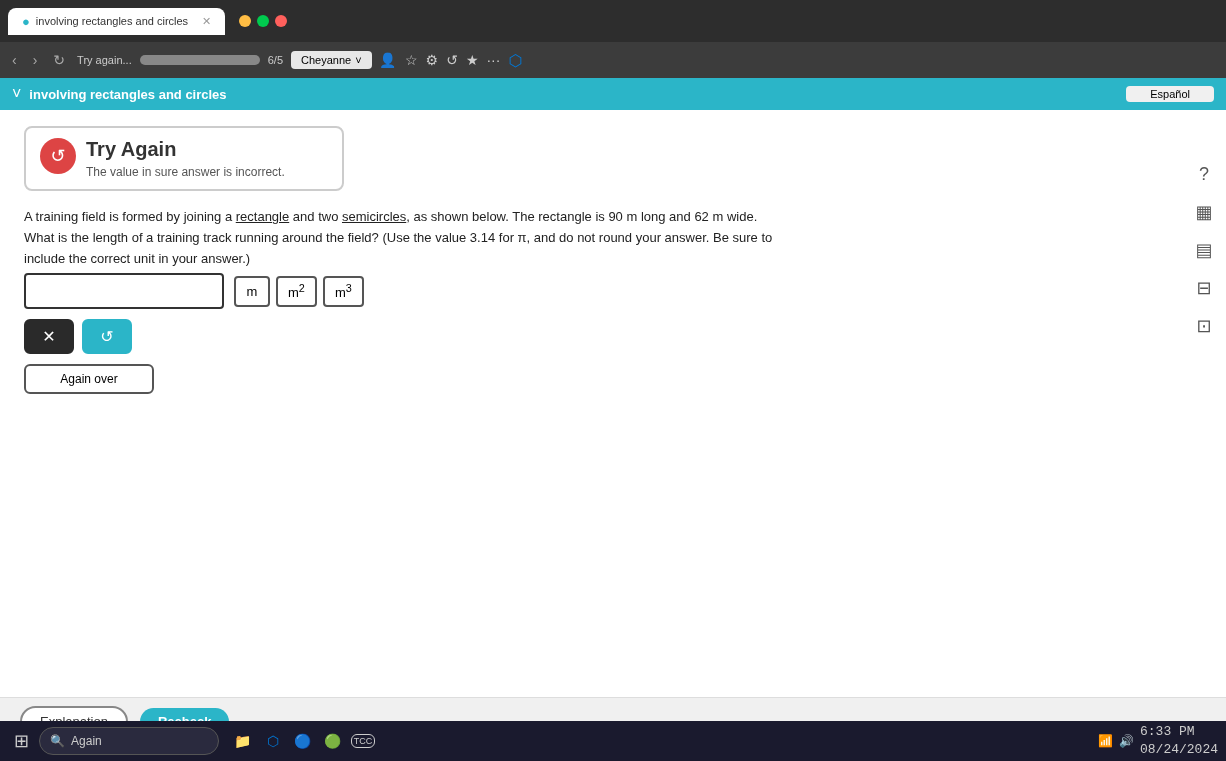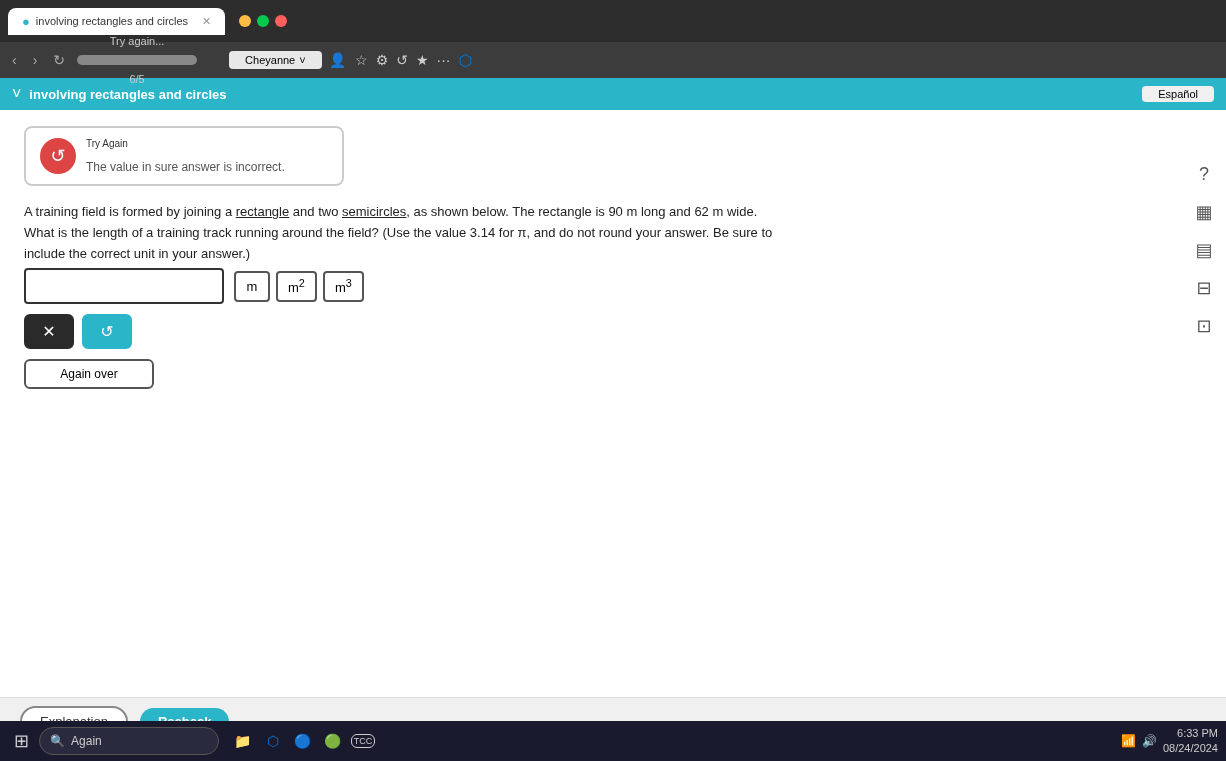--- a/index.html
+++ b/index.html
@@ -69,21 +69,20 @@
     .nav-icon {
       color: #aaa;
       font-size: 14px;
       cursor: pointer;
       padding: 2px 4px;
     }
     .try-again-bar {
       display: flex;
       align-items: center;
       gap: 8px;
-      flex-direction: column;
     }
     .try-again-label {
       font-size: 11px;
       color: #ccc;
     }
     .progress-bar-container {
       width: 120px;
       height: 10px;
       background: #888;
       border-radius: 5px;
@@ -96,27 +95,26 @@
       width: 0%;
     }
     .score-text {
       font-size: 11px;
       color: #ccc;
     }
     .user-btn {
       background: #e8e8e8;
       border: none;
       border-radius: 4px;
-      padding: 3px 16px;
+      padding: 3px 10px;
       font-size: 11px;
       cursor: pointer;
       display: flex;
       align-items: center;
       gap: 4px;
-      margin-left: 24px;
     }
     .browser-action-icons {
       display: flex;
       align-items: center;
       gap: 8px;
       color: #ccc;
       font-size: 14px;
     }
 
     
@@ -145,21 +143,21 @@
     .header-title {
       color: white;
       font-size: 13px;
       font-weight: 600;
     }
     .espanol-btn {
       margin-left: auto;
       background: #f0f0f0;
       border: none;
       border-radius: 4px;
-      padding: 2px 16px;
+      padding: 2px 24px;
       font-size: 11px;
       cursor: pointer;
     }
 
     
     .content-area {
       flex: 1;
       padding: 16px 24px;
       background: white;
       overflow: hidden;
@@ -186,24 +184,24 @@
       border-radius: 50%;
       display: flex;
       align-items: center;
       justify-content: center;
       color: white;
       font-size: 18px;
       flex-shrink: 0;
     }
     .try-again-content {}
     .try-again-title {
-      font-weight: 400;
-      font-size: 10px;
+      font-weight: 700;
+      font-size: 20px;
       color: #333;
-      margin-bottom: 11px;
+      margin-bottom: 4px;
     }
     .try-again-msg {
       font-size: 12px;
       color: #555;
     }
 
     
     .question-text {
       font-size: 13px;
       color: #222;
@@ -386,23 +384,24 @@
       width: 24px;
       height: 24px;
       display: flex;
       align-items: center;
       justify-content: center;
       color: #ccc;
       font-size: 14px;
     }
     .clock {
       color: #ccc;
-      font-size: 11px;
-      text-align: right;
+      font-size: 13px;
+      text-align: left;
       line-height: 1.4;
+      font-family: Liberation Mono, monospace;
     }
     .win-start {
       background: none;
       border: none;
       color: #ccc;
       font-size: 18px;
       cursor: pointer;
       padding: 2px 6px;
     }
 

